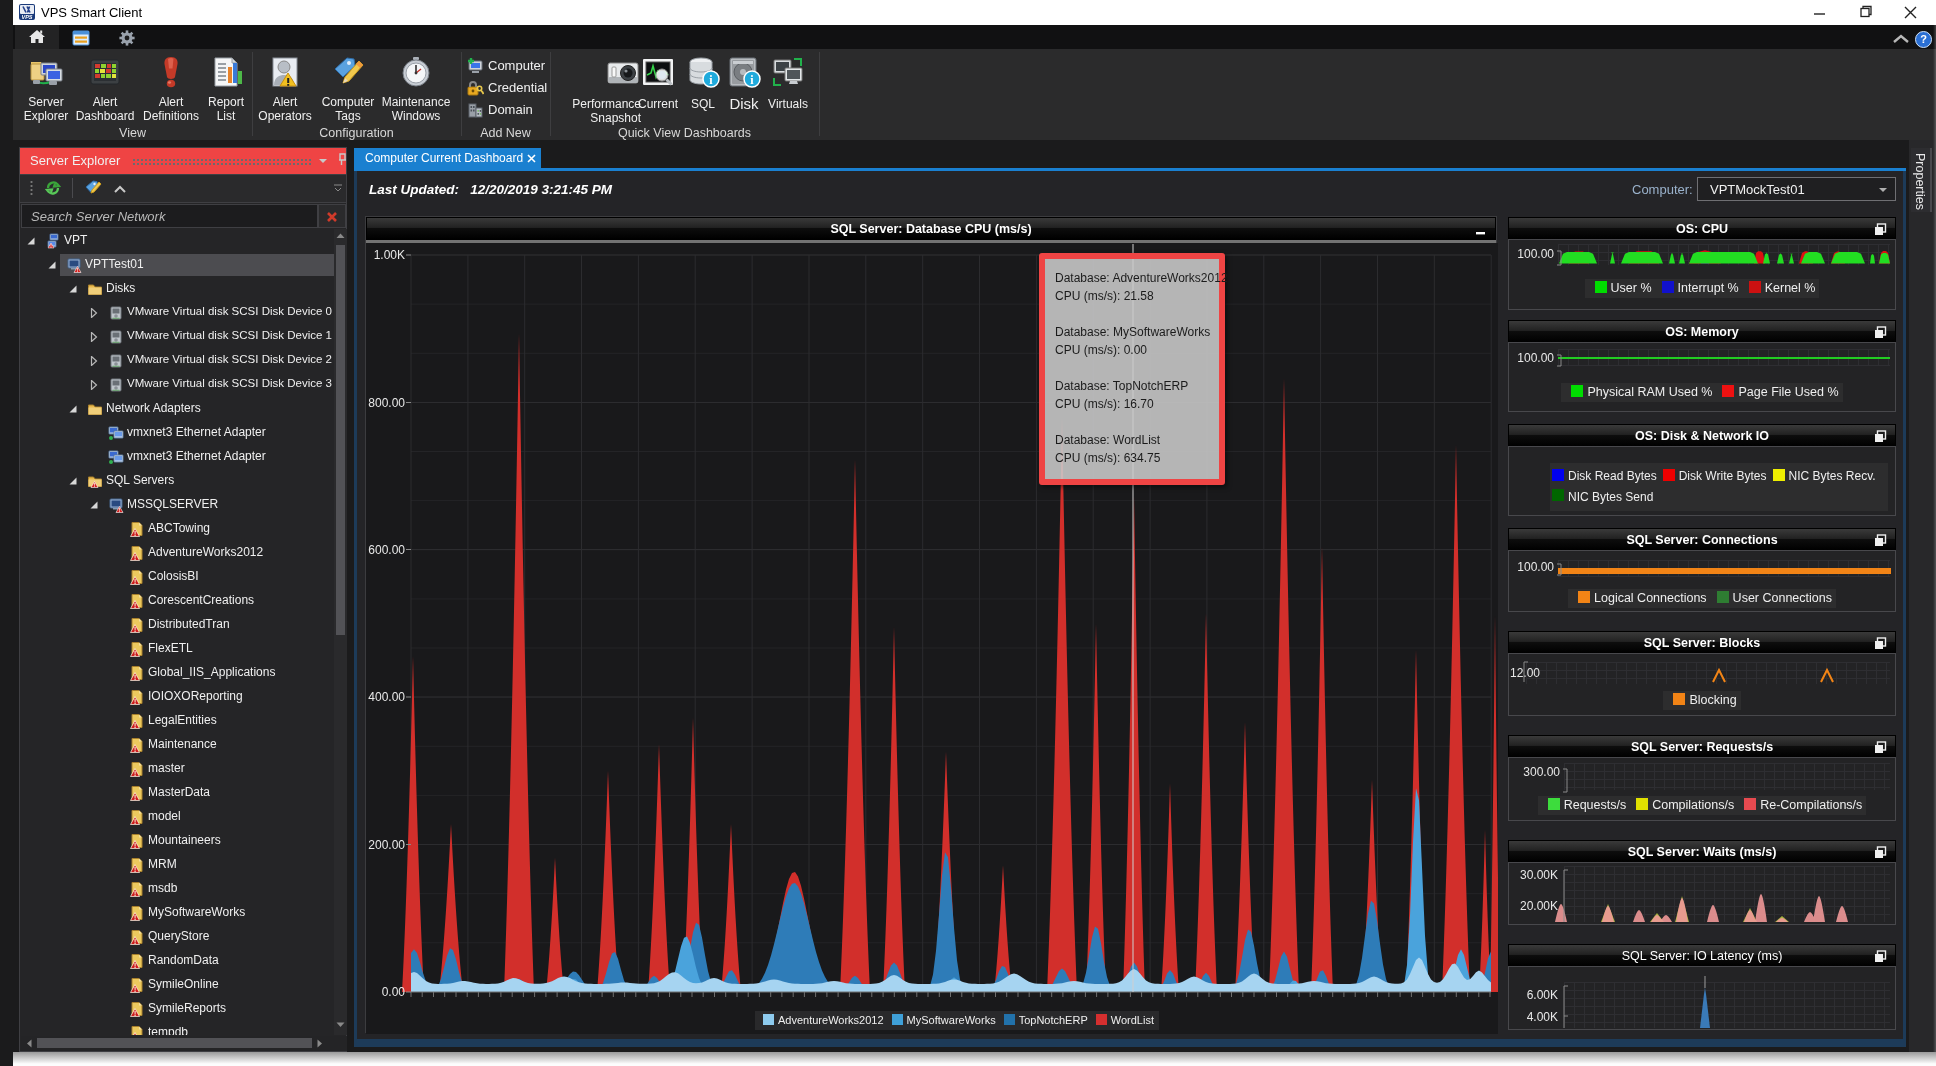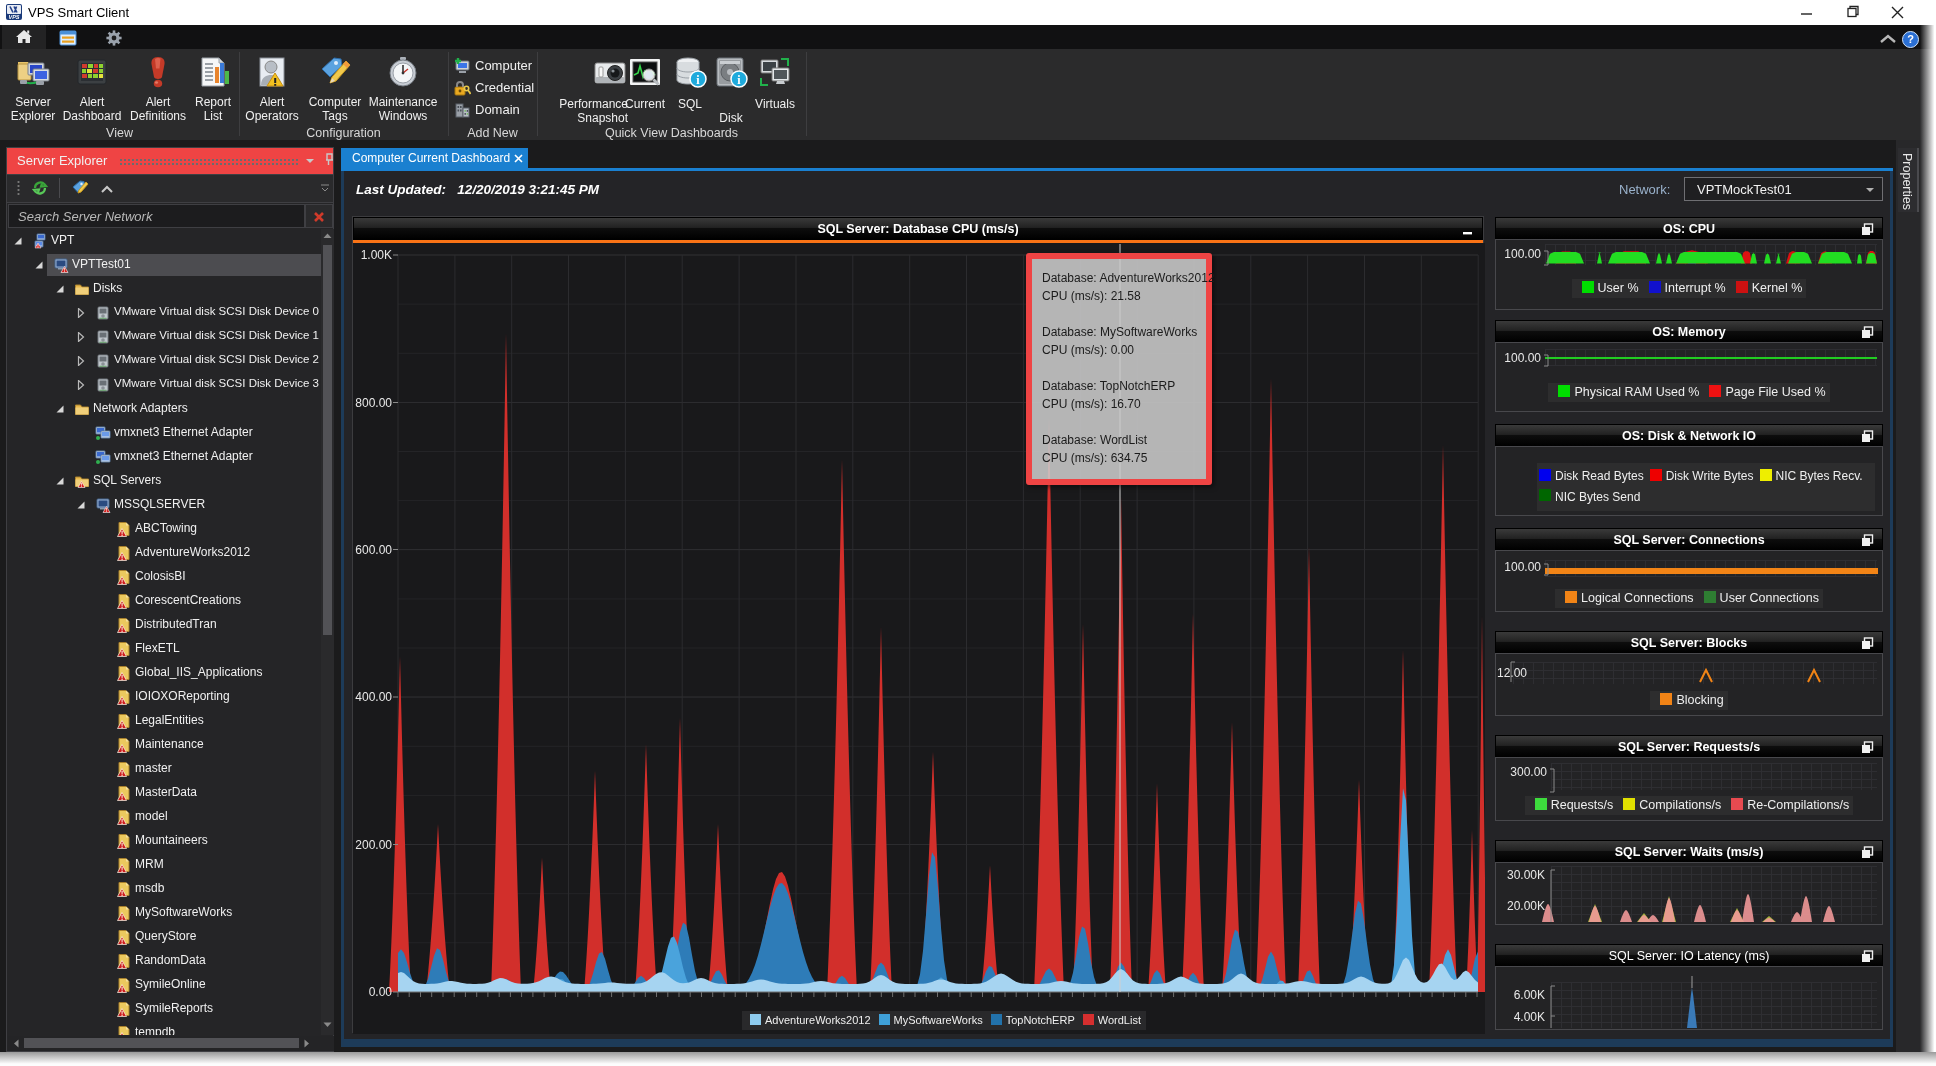--- a/index.html
+++ b/index.html
@@ -1,17 +1,17 @@
 <!DOCTYPE html>
 <html><head><meta charset="utf-8"><style>
 *{margin:0;padding:0;box-sizing:content-box}
 body{font-family:"Liberation Sans",sans-serif;width:1936px;height:1066px;overflow:hidden;background:#1b1b1c}
 .abs{position:absolute}
 </style></head><body>
-<div class="abs" style="left:0;top:0;width:1628px;height:1066px;background:#1b1b1c">
+<div class="abs" style="left:13px;top:0;width:1628px;height:1066px;background:#1b1b1c">
 
 <div class="abs" style="left:0;top:0;width:1936px;height:25px;background:#fff">
  <div class="abs" style="left:6px;top:4px"><svg width="16" height="16" viewBox="0 0 16 16" style="">
           <rect width="16" height="16" rx="2" fill="#1a3a7a"></rect>
           <rect x="1" y="1" width="14" height="9" rx="1" fill="#e8ecf4"></rect>
           <path d="M4 2.5 l3 6 M8 2.5 l3 6 M10.5 2.5 l-2 6" stroke="#24418a" stroke-width="1.6"></path>
           <text x="8" y="14.5" font-size="5.5" fill="#fff" text-anchor="middle" font-weight="bold" font-style="italic">VPS</text>
         </svg></div>
  <div class="abs" style="left:28px;top:5px;font-size:13px;color:#000">VPS Smart Client</div>
  <svg class="abs" style="left:1799px;top:5px" width="110" height="16">
@@ -229,21 +229,21 @@
       <div style="position:absolute;left:686px;top:6px;width:90px;text-align:center">
 <div style="display:inline-block;width:36px;height:36px"><svg width="36" height="36" viewBox="0 0 36 36" style="">
             <rect x="4" y="3" width="26" height="28" rx="2" fill="#b8bcc0" stroke="#6a7076"></rect>
             <rect x="6" y="5" width="22" height="24" rx="1" fill="#989ca0"></rect>
 <circle cx="17" cy="17" r="9" fill="#7a7e82" stroke="#5a5e62"></circle>
             <circle cx="17" cy="17" r="3" fill="#b8bcc0"></circle>
             <rect x="7" y="6" width="20" height="3" fill="#caced2"></rect>
 <circle cx="26" cy="24" r="8" fill="#1faadc" stroke="#fff" stroke-width="1.5"></circle>
             <text x="26" y="29" font-family="Liberation Serif" font-size="12" font-weight="bold" fill="#fff" text-anchor="middle">i</text>
           </svg></div>
-<div style="font-size:12px;color:#f0f0f0;line-height:14px;margin-top:16px">
+<div style="font-size:15px;color:#f0f0f0;line-height:14px;margin-top:2px">
           <div>Disk</div>
         </div></div>
       <div style="position:absolute;left:730px;top:6px;width:90px;text-align:center">
 <div style="display:inline-block;width:36px;height:36px"><svg width="36" height="36" viewBox="0 0 36 36" style="">
             <rect x="4" y="5" width="17" height="13" rx="1" fill="#d8dcdf" stroke="#777"></rect>
             <rect x="6" y="7" width="13" height="9" fill="#3c4246"></rect>
 <rect x="15" y="13" width="17" height="13" rx="1" fill="#e4e8ea" stroke="#777"></rect>
             <rect x="17" y="15" width="13" height="9" fill="#50565a"></rect>
             <path d="M20 26 h7 l1 3 h-9 z" fill="#c8ccd0"></path>
 <path d="M24 4 h7 v7" stroke="#21b14b" stroke-width="2" fill="none"></path>
@@ -602,29 +602,29 @@
  <svg class="abs" style="left:173px;top:6px" width="10" height="10">
         <path d="M1 1 l7 7 M8 1 l-7 7" stroke="#fff" stroke-width="1.6"></path>
       </svg>
 </div>
 <div class="abs" style="left:341px;top:168px;width:1552px;height:3px;background:#1a80d0"></div>
 
 <div class="abs" style="left:341px;top:171px;width:1552px;height:876px;background:#242427;border-left:3px solid #1d3b59;border-right:3px solid #1d3b59;border-bottom:8px solid #1d3b59;box-sizing:border-box"></div>
 
 <div class="abs" style="left:356px;top:182px;font-size:13.5px;font-weight:bold;font-style:italic;color:#fff">Last Updated:&nbsp;&nbsp; 12/20/2019 3:21:45 PM</div>
 
-<div class="abs" style="left:1619px;top:182px;font-size:13px;color:#9ab2cc">Network:</div>
+<div class="abs" style="left:1619px;top:182px;font-size:13px;color:#9ab2cc">Computer:</div>
 <div class="abs" style="left:1684px;top:177px;width:199px;height:24px;background:#1f1f21;border:1px solid #6f6f73;box-sizing:border-box">
  <div class="abs" style="left:12px;top:4px;font-size:13px;color:#f0f0f0">VPTMockTest01</div>
  <svg class="abs" style="left:180px;top:9px" width="10" height="7">
         <path d="M1 1 l4 4 4-4" fill="#b0b0b0"></path>
       </svg>
 </div>
 
-<div class="abs" style="left:352px;top:216px;width:1132px;height:817px;background:#f97316;border:1px solid #3c3c3f;box-sizing:border-box">
+<div class="abs" style="left:352px;top:216px;width:1132px;height:817px;background:#737373;border:1px solid #3c3c3f;box-sizing:border-box">
 <div style="position:absolute;left:0;top:0;width:1130px;height:23px;background:linear-gradient(#3a3a3a 0%,#222 45%,#0d0d0d 50%,#000 100%);border:1px solid #000;box-sizing:border-box">
 <div style="position:absolute;width:100%;text-align:center;top:4px;font-size:12.5px;font-weight:bold;color:#fff">SQL Server: Database CPU (ms/s)</div>
 <div style="position:absolute;right:8px;top:4px"><svg width="12" height="12">
             <rect x="1" y="8" width="9" height="2.4" fill="#fff"></rect>
           </svg></div>
       </div>
 <svg width="1132" height="791" viewBox="0 0 1132 791" style="position:absolute;left:0;top:26px">
 <rect x="0" y="0" width="1132" height="791" fill="#19191b"></rect>
 <line x1="45" y1="12.0" x2="1125" y2="12.0" stroke="#242427" stroke-width="1"></line>
         <line x1="45" y1="61.1" x2="1125" y2="61.1" stroke="#242427" stroke-width="1"></line>

